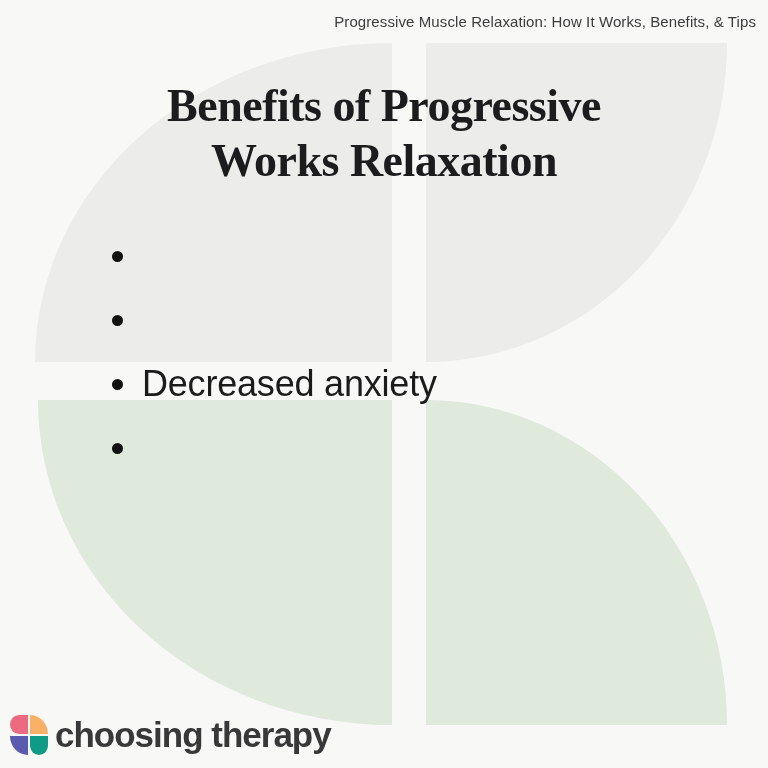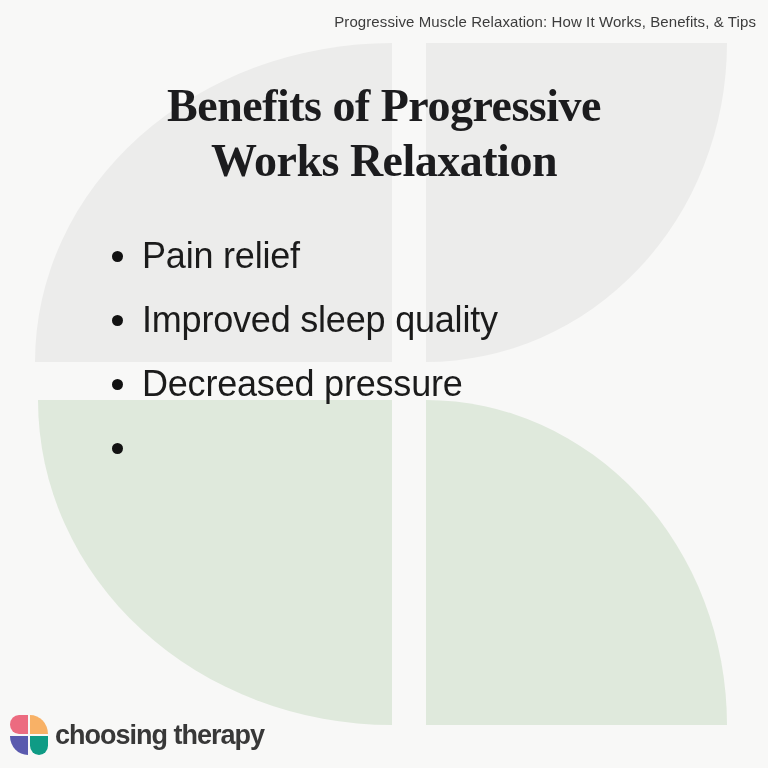--- a/index.html
+++ b/index.html
@@ -101,21 +101,21 @@
     grid-template-rows: 1fr 1fr;
     gap: 2px;
   }
   .petal { width: 100%; height: 100%; }
   .petal-pink   { background: var(--logo-pink);   border-radius: 50% 0 0 50%; }
   .petal-orange { background: var(--logo-orange); border-radius: 0 100% 0 0; }
   .petal-purple { background: var(--logo-purple); border-radius: 0 0 0 100%; }
   .petal-teal   { background: var(--logo-teal);   border-radius: 0 0 50% 50%; }
   .brand-name {
     margin-left: 7px;
-    font-size: 27px;
+    font-size: 35px;
     font-weight: 700;
     letter-spacing: -1px;
     color: var(--logo-text);
     white-space: nowrap;
   }
 </style>
 </head>
 <body>
 
 <div class="canvas">
@@ -128,29 +128,27 @@
   <div class="topbar">Progressive Muscle Relaxation: How It Works, Benefits, &amp; Tips</div>
 
   <div class="title">
     <div>Benefits of Progressive</div>
     <div>Works Relaxation</div>
   </div>
 
   <ul class="benefits">
     <li>
       <span class="dot"></span>
-      <span class="benefit-label">Pain relief</span>
     </li>
     <li>
       <span class="dot"></span>
-      <span class="benefit-label">Improved sleep quality</span>
     </li>
     <li>
       <span class="dot"></span>
-      <span class="benefit-label">Decreased pressure</span>
+      <span class="benefit-label">Decreased anxiety</span>
     </li>
     <li>
       <span class="dot"></span>
     </li>
   </ul>
 
   <div class="brand">
     <div class="brand-icon">
       <div class="petal petal-pink"></div>
       <div class="petal petal-orange"></div>

